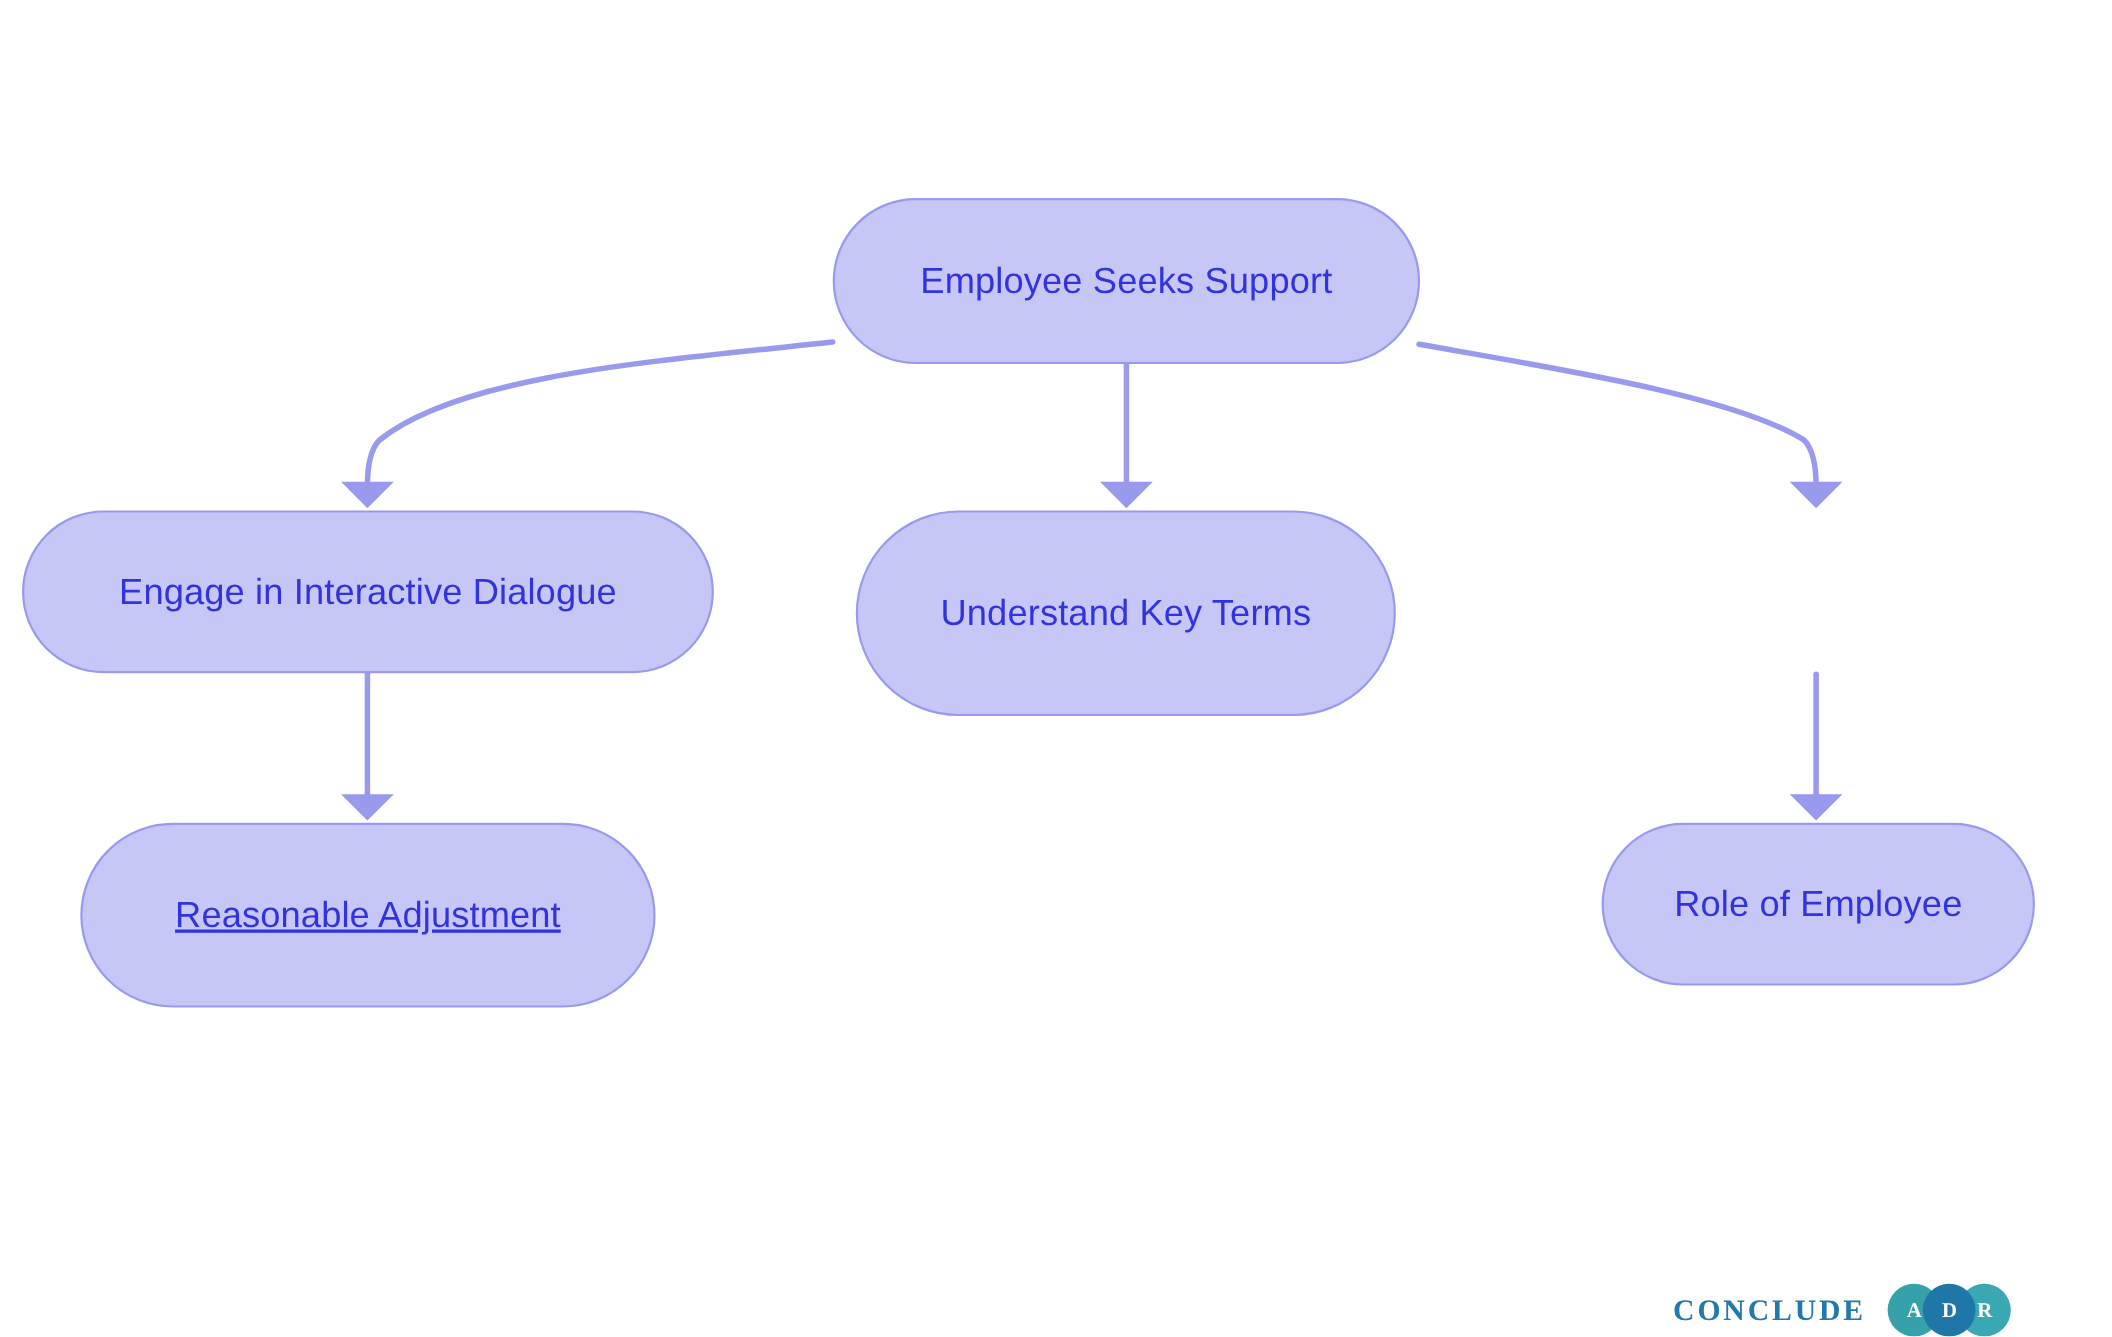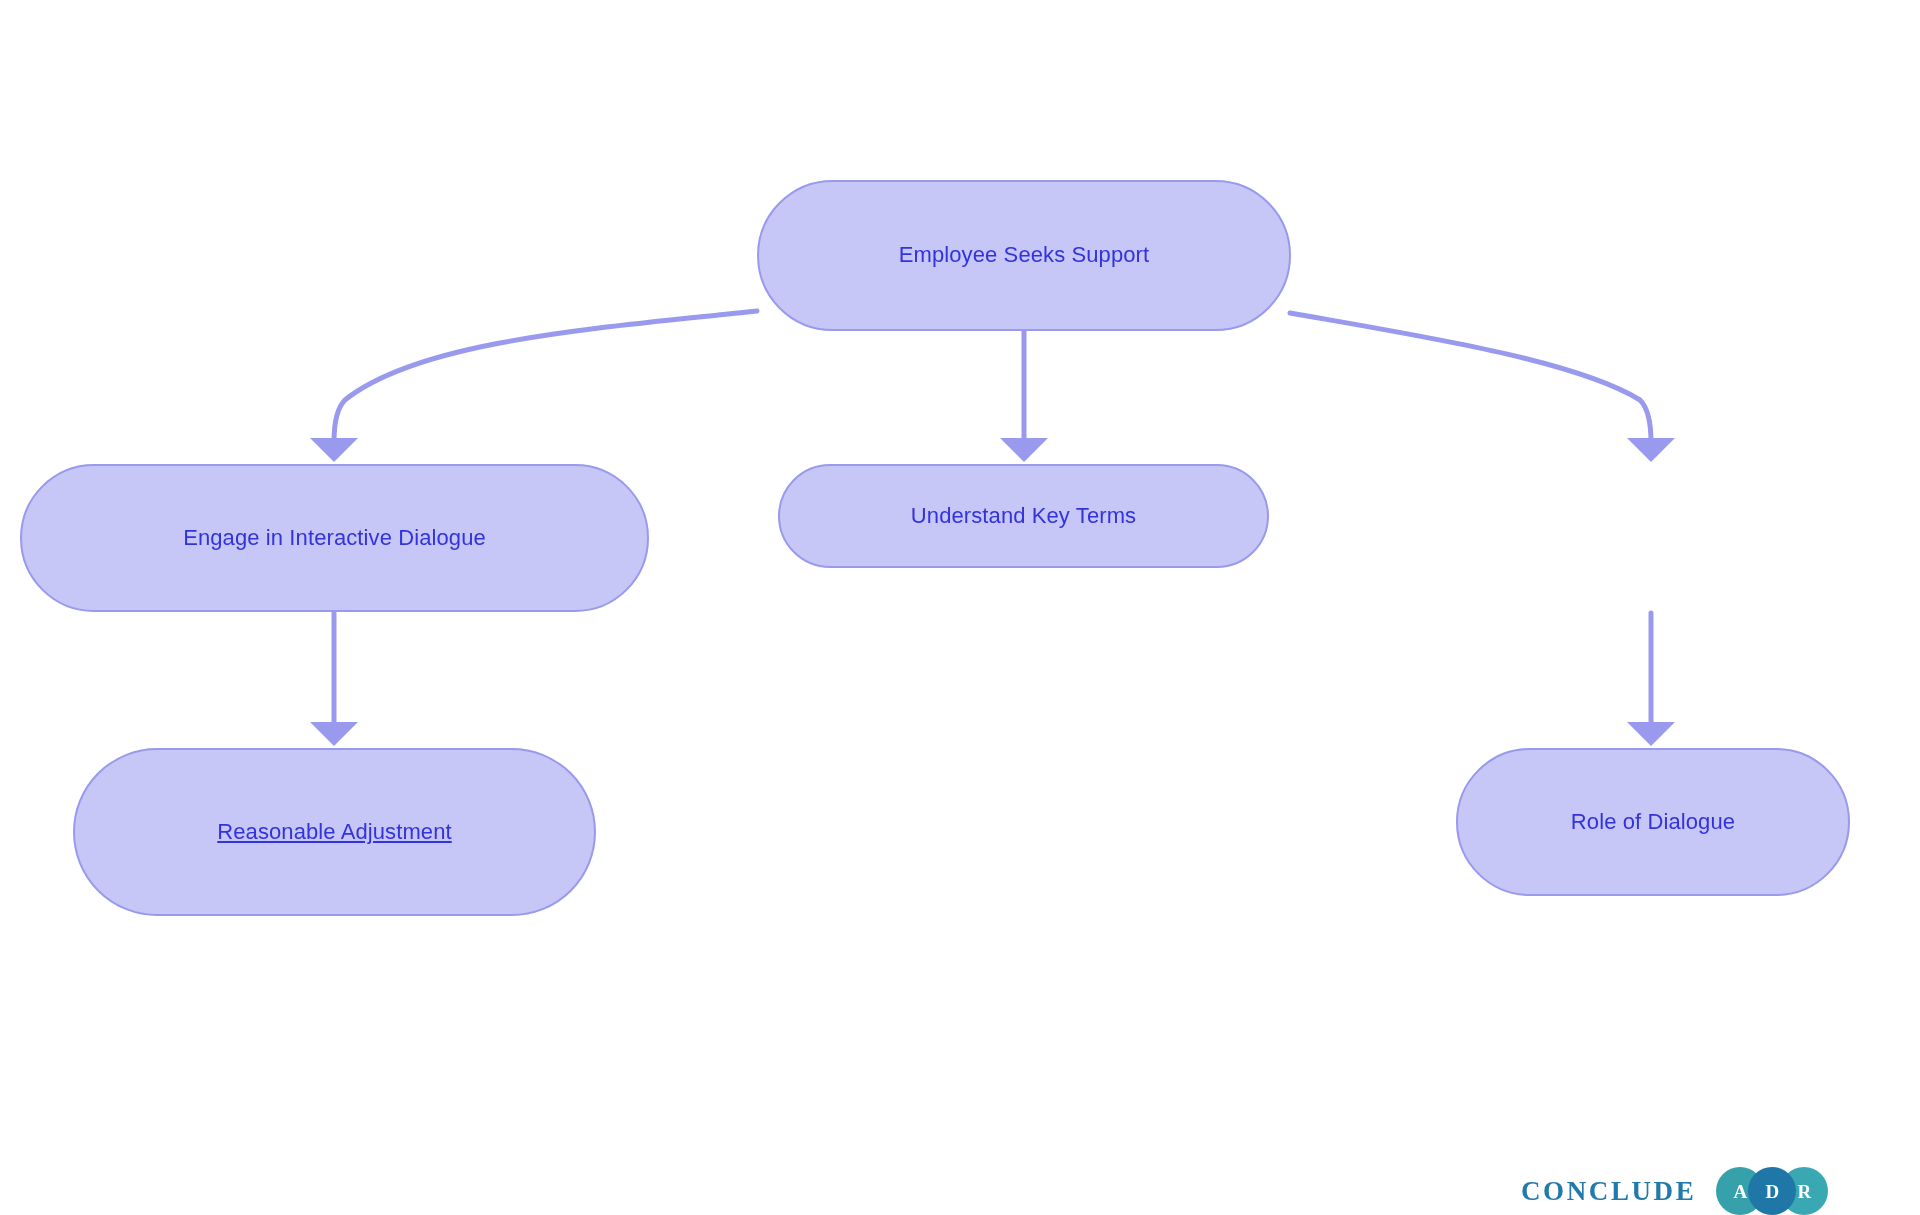--- a/index.html
+++ b/index.html
@@ -31,21 +31,21 @@
   .node {
     position: absolute;
     box-sizing: border-box;
     background: #c6c6f7;
     border: 2px solid #9999ee;
     border-radius: 999px;
     display: flex;
     align-items: center;
     justify-content: center;
     color: #3333dd;
-    font-size: 22px;
+    font-size: 33px;
     font-weight: 400;
     letter-spacing: 0.1px;
     line-height: 1.1;
     white-space: nowrap;
     font-family: "Liberation Sans", sans-serif;
   }
   
   #logo {
     position: absolute;
     left: 1521px;
@@ -116,31 +116,31 @@
   </svg>
 
   <div class="node" style="left:757px; top:180px; width:534px; height:151px;">
     <span>Employee Seeks Support</span>
   </div>
 
   <div class="node" style="left:20px; top:464px; width:629px; height:148px;">
     <span>Engage in Interactive Dialogue</span>
   </div>
 
-  <div class="node" style="left:778px; top:464px; width:491px; height:104px;">
+  <div class="node" style="left:778px; top:464px; width:491px; height:187px;">
     <span>Understand Key Terms</span>
   </div>
 
 
   <div class="node" style="left:73px; top:748px; width:523px; height:168px;text-decoration:underline;">
     <span>Reasonable Adjustment</span>
   </div>
 
   <div class="node" style="left:1456px; top:748px; width:394px; height:148px;">
-    <span>Role of Dialogue</span>
+    <span>Role of Employee</span>
   </div>
 
   <div id="logo">
     <div id="logo-word">CONCLUDE</div>
     <div id="logo-circles">
       <div class="logo-circle lc-a">
         <span>A</span>
       </div>
       <div class="logo-circle lc-d">
         <span>D</span>

